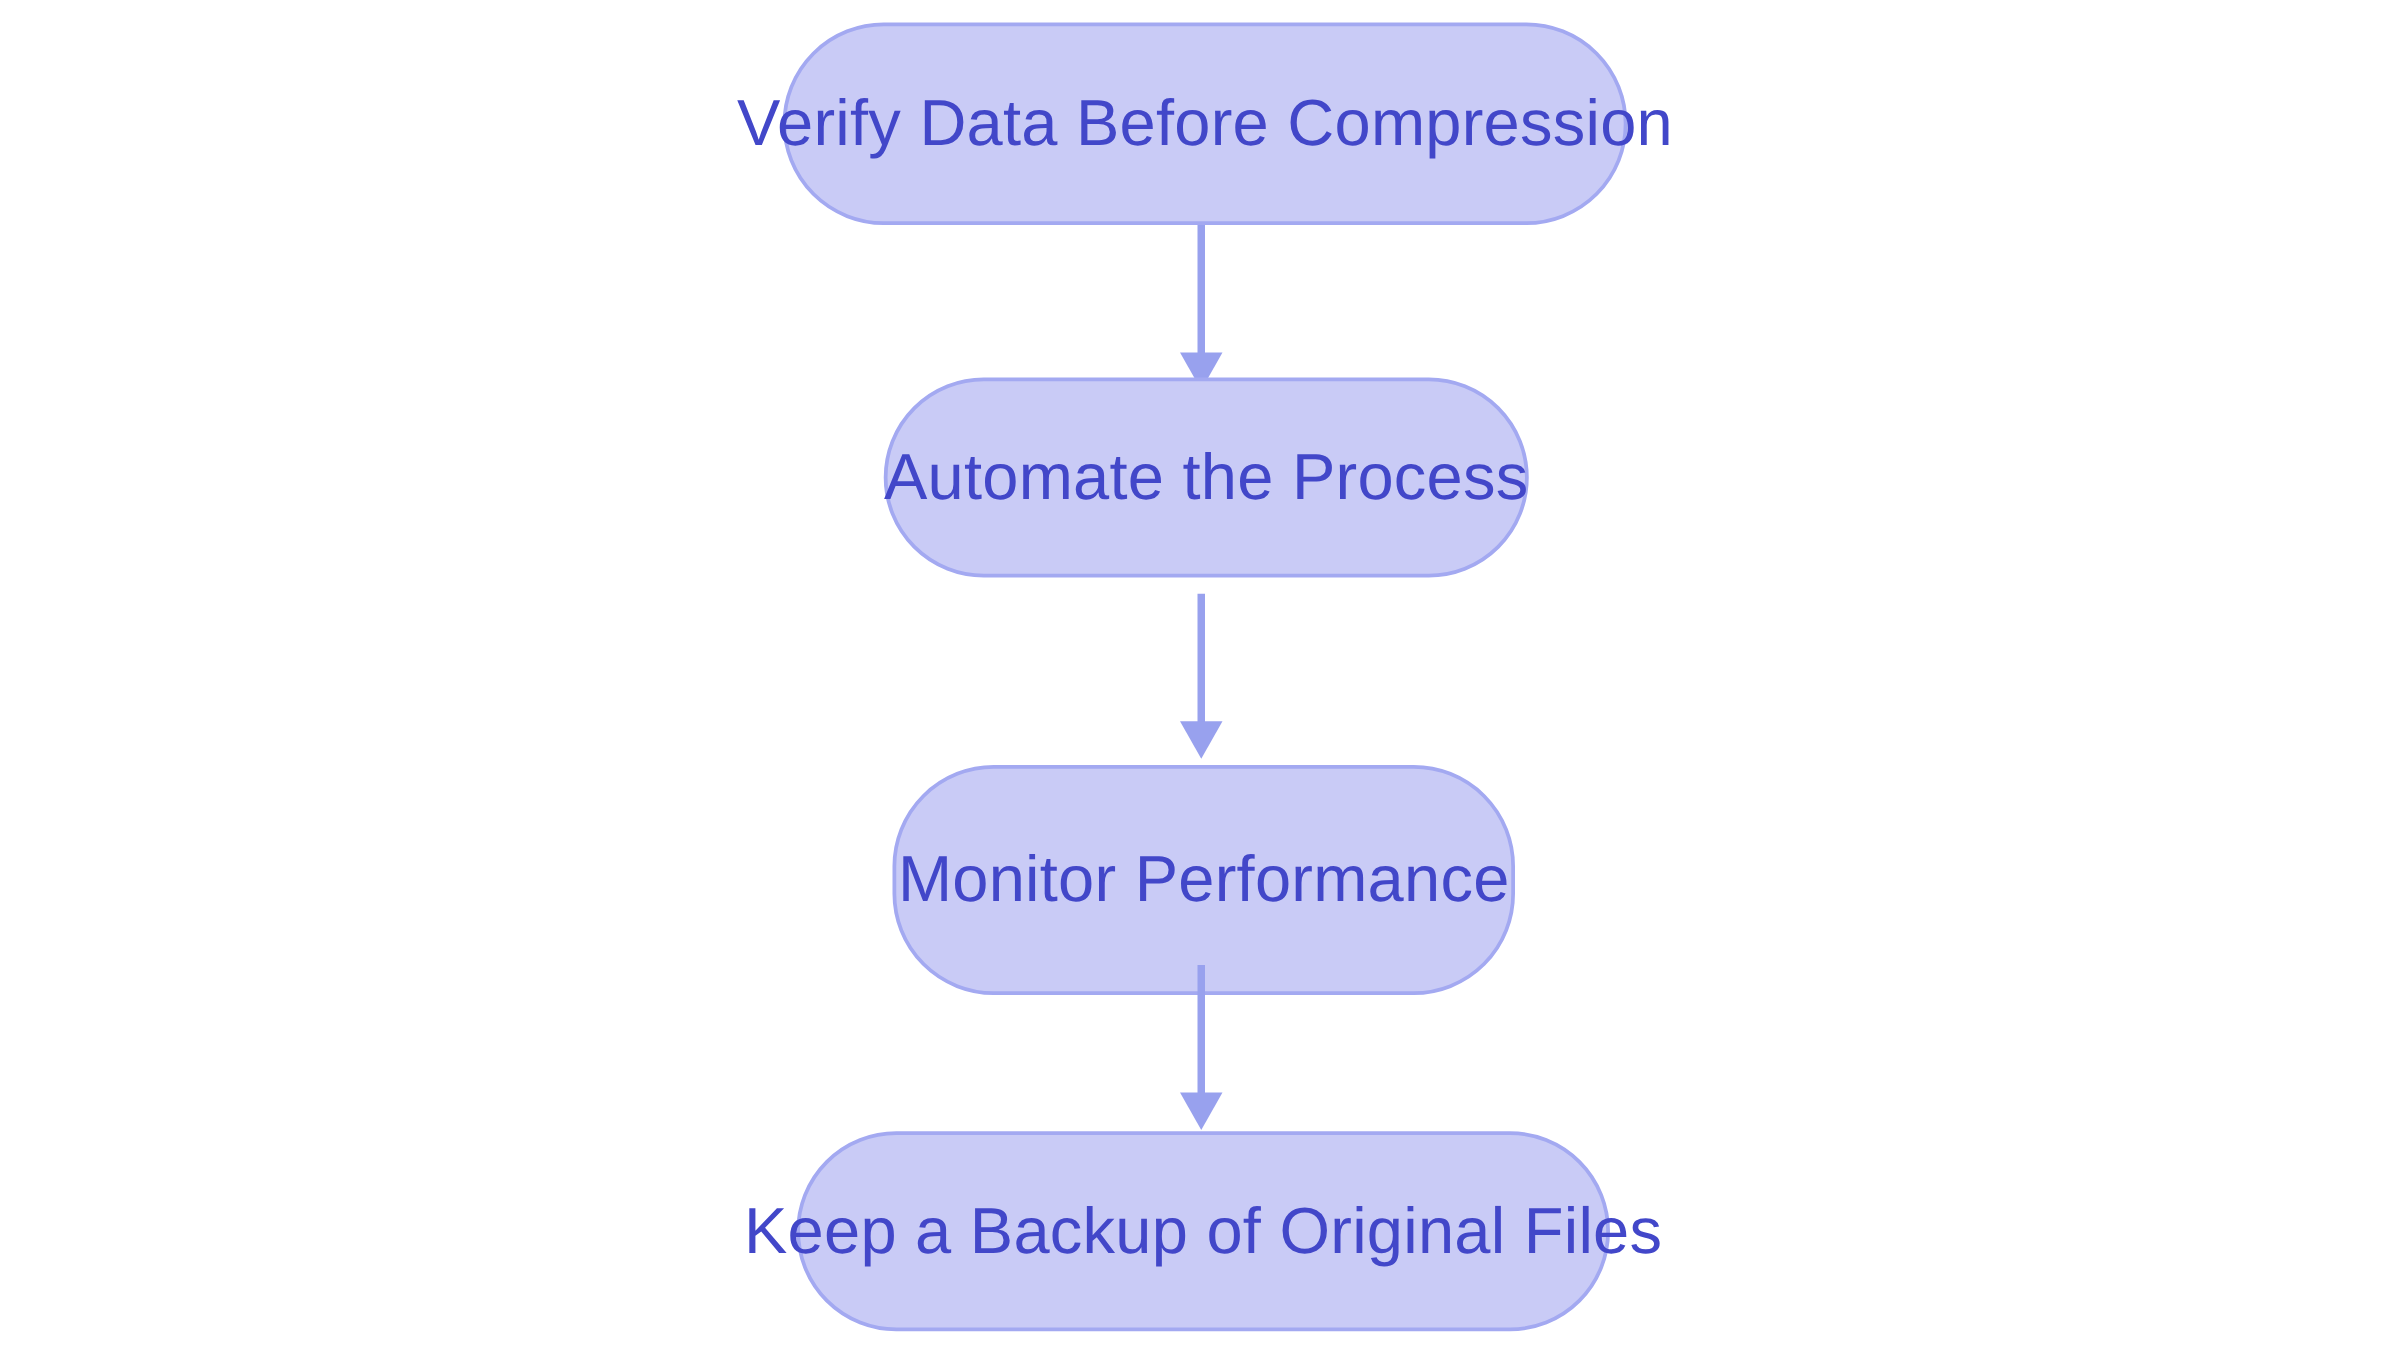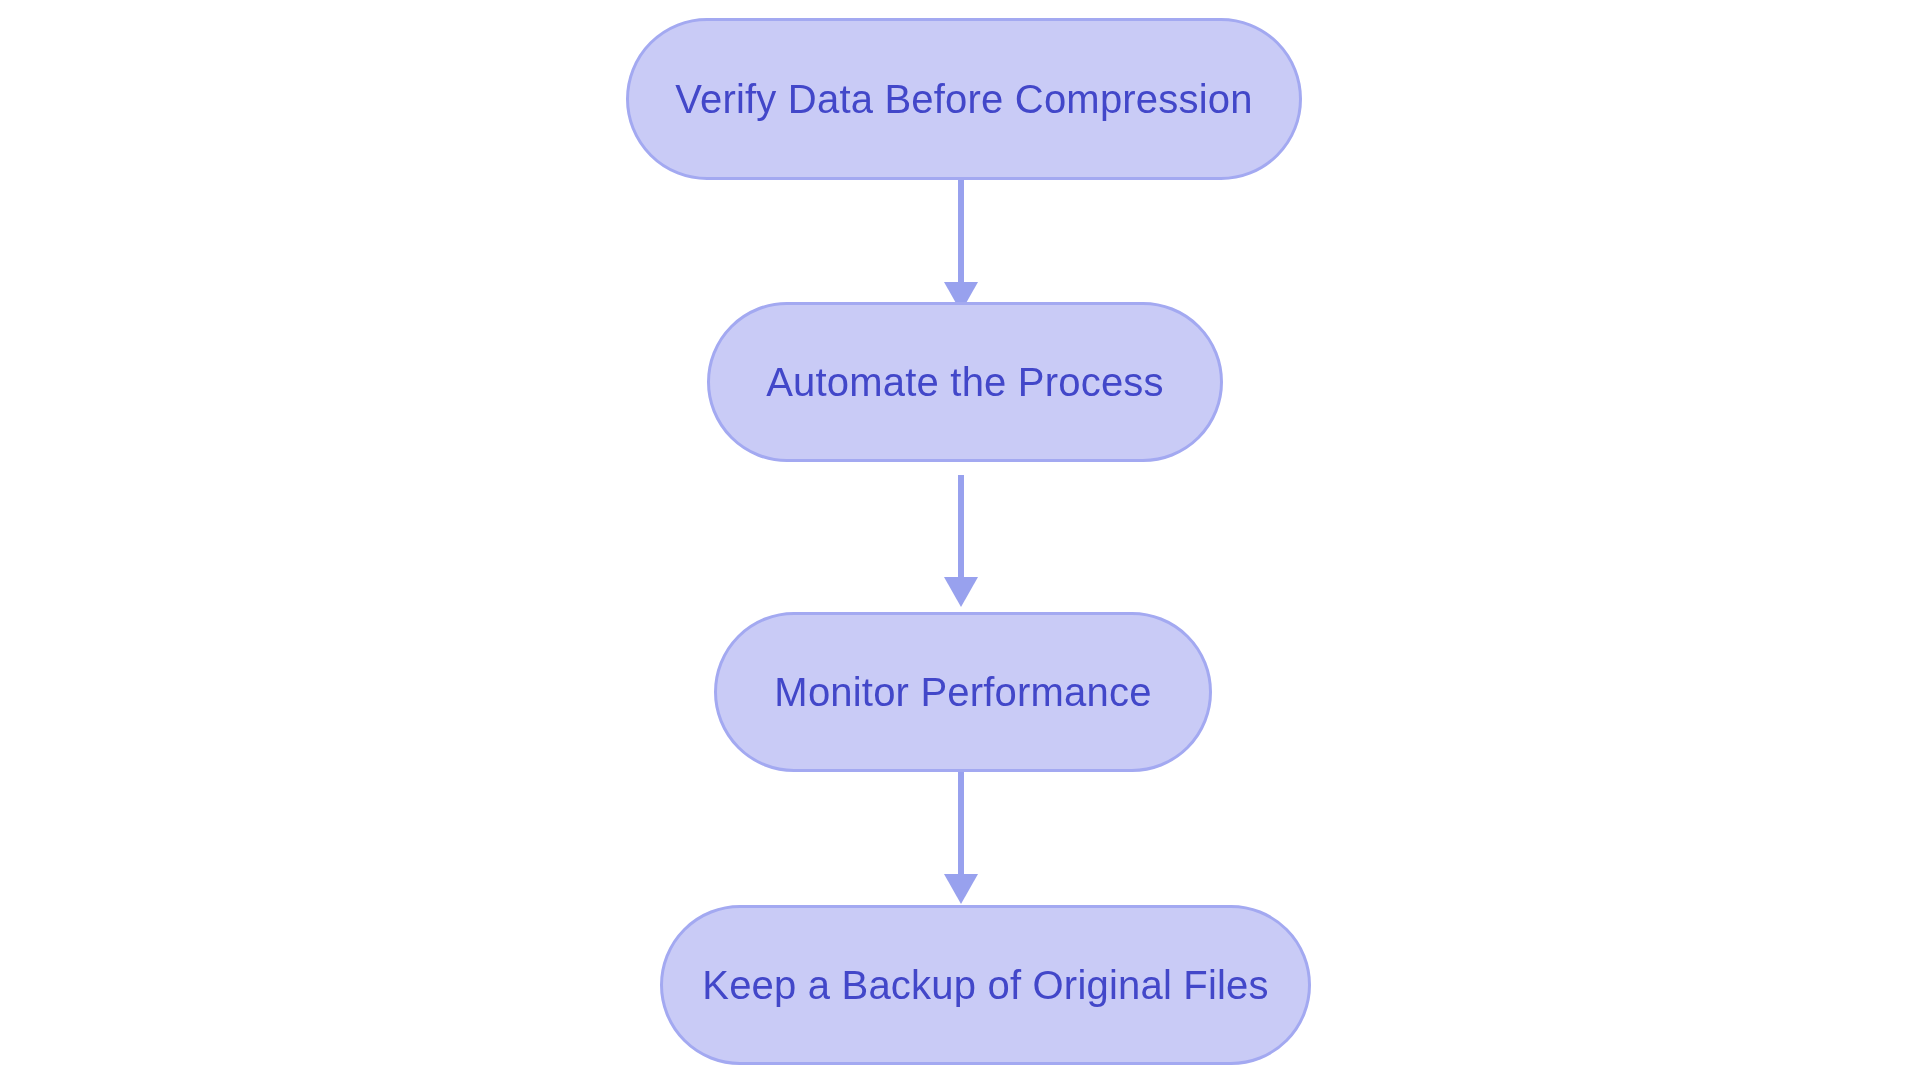--- a/index.html
+++ b/index.html
@@ -25,30 +25,30 @@
   }
   .flow-node {
     position: absolute;
     display: flex;
     align-items: center;
     justify-content: center;
     background: var(--node-fill);
     border: 3px solid var(--node-border);
     border-radius: 81px;
     color: var(--node-text);
-    font-size: 40px;
+    font-size: 52px;
     font-weight: 400;
     letter-spacing: 0.2px;
     text-align: center;
     white-space: nowrap;
   }
   .node-1 { left: 626px; top: 18px;  width: 676px; height: 162px; }
   .node-2 { left: 707px; top: 302px; width: 516px; height: 160px; }
-  .node-3 { left: 714px; top: 612px; width: 498px; height: 160px; }
-  .node-4 { left: 660px; top: 905px; width: 651px; height: 160px; }
+  .node-3 { left: 714px; top: 612px; width: 498px; height: 184px; }
+  .node-4 { left: 637px; top: 905px; width: 651px; height: 160px; }
 
   .arrow-line {
     position: absolute;
     width: 6px;
     background: var(--arrow);
   }
   .arrow-head {
     position: absolute;
     width: 0;
     height: 0;

